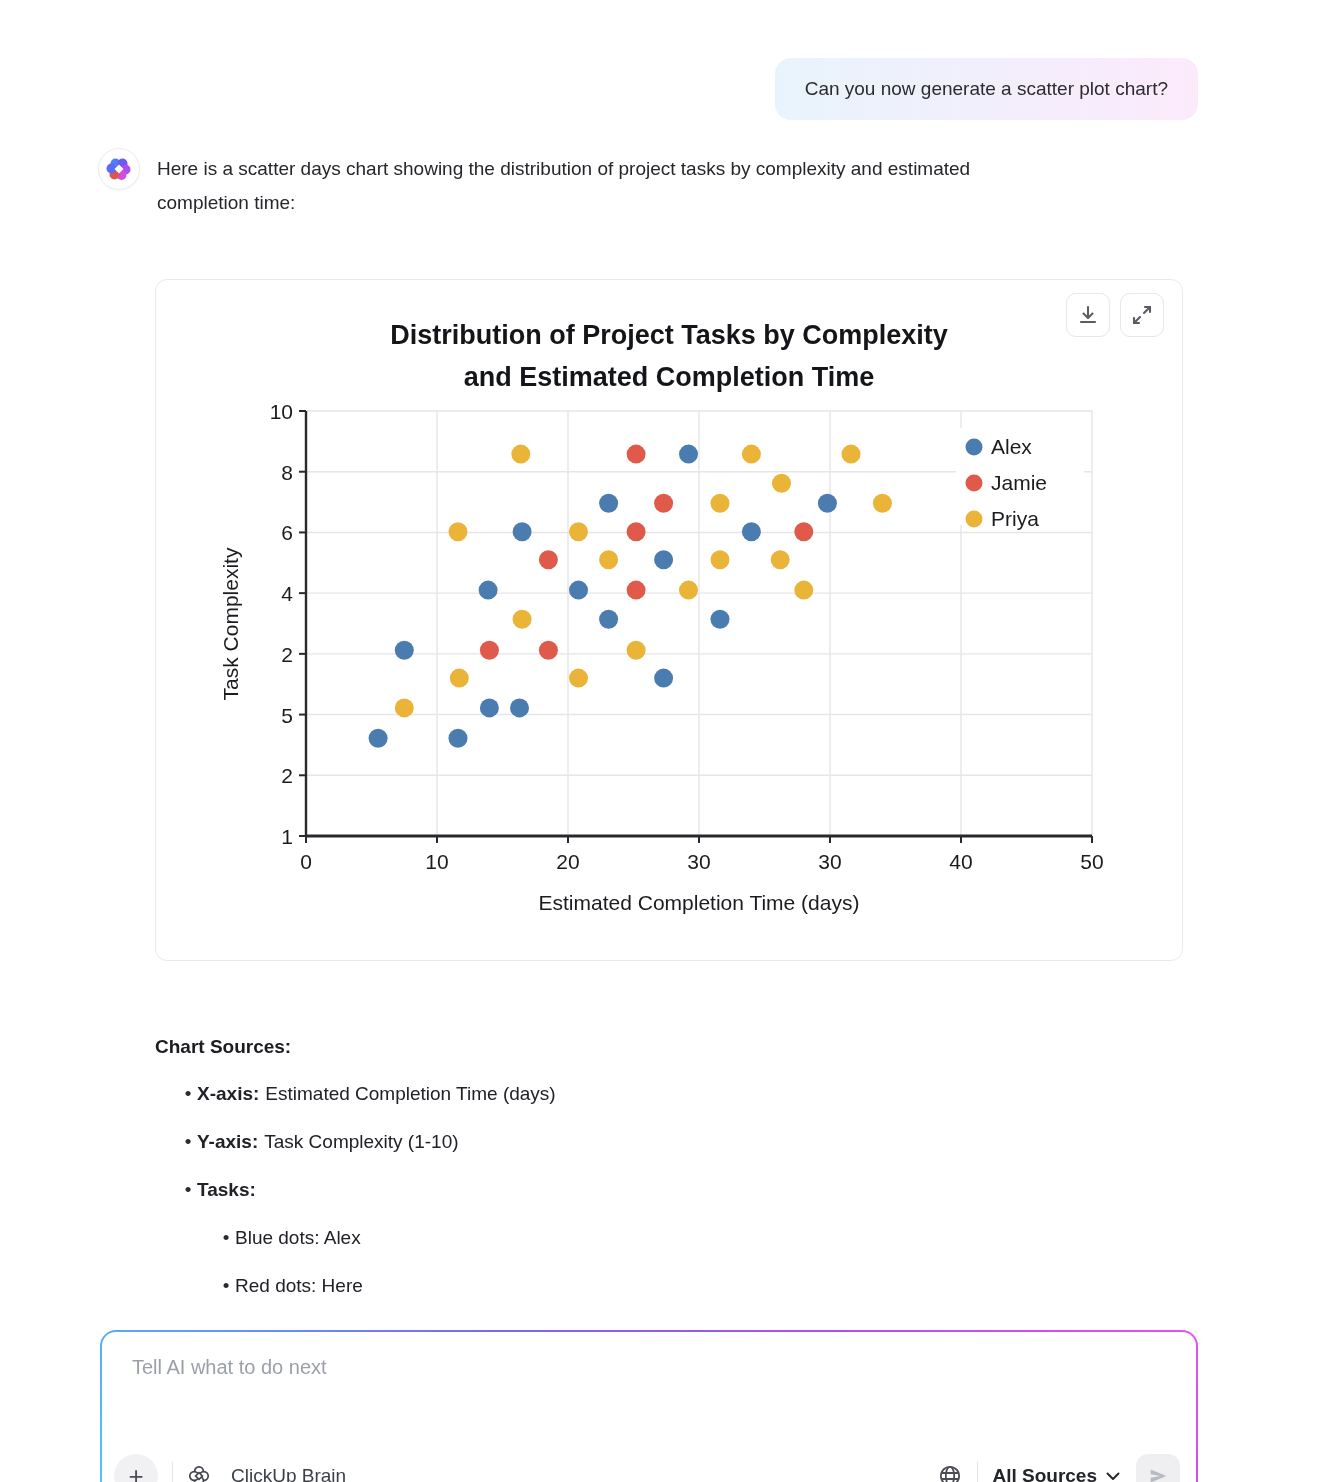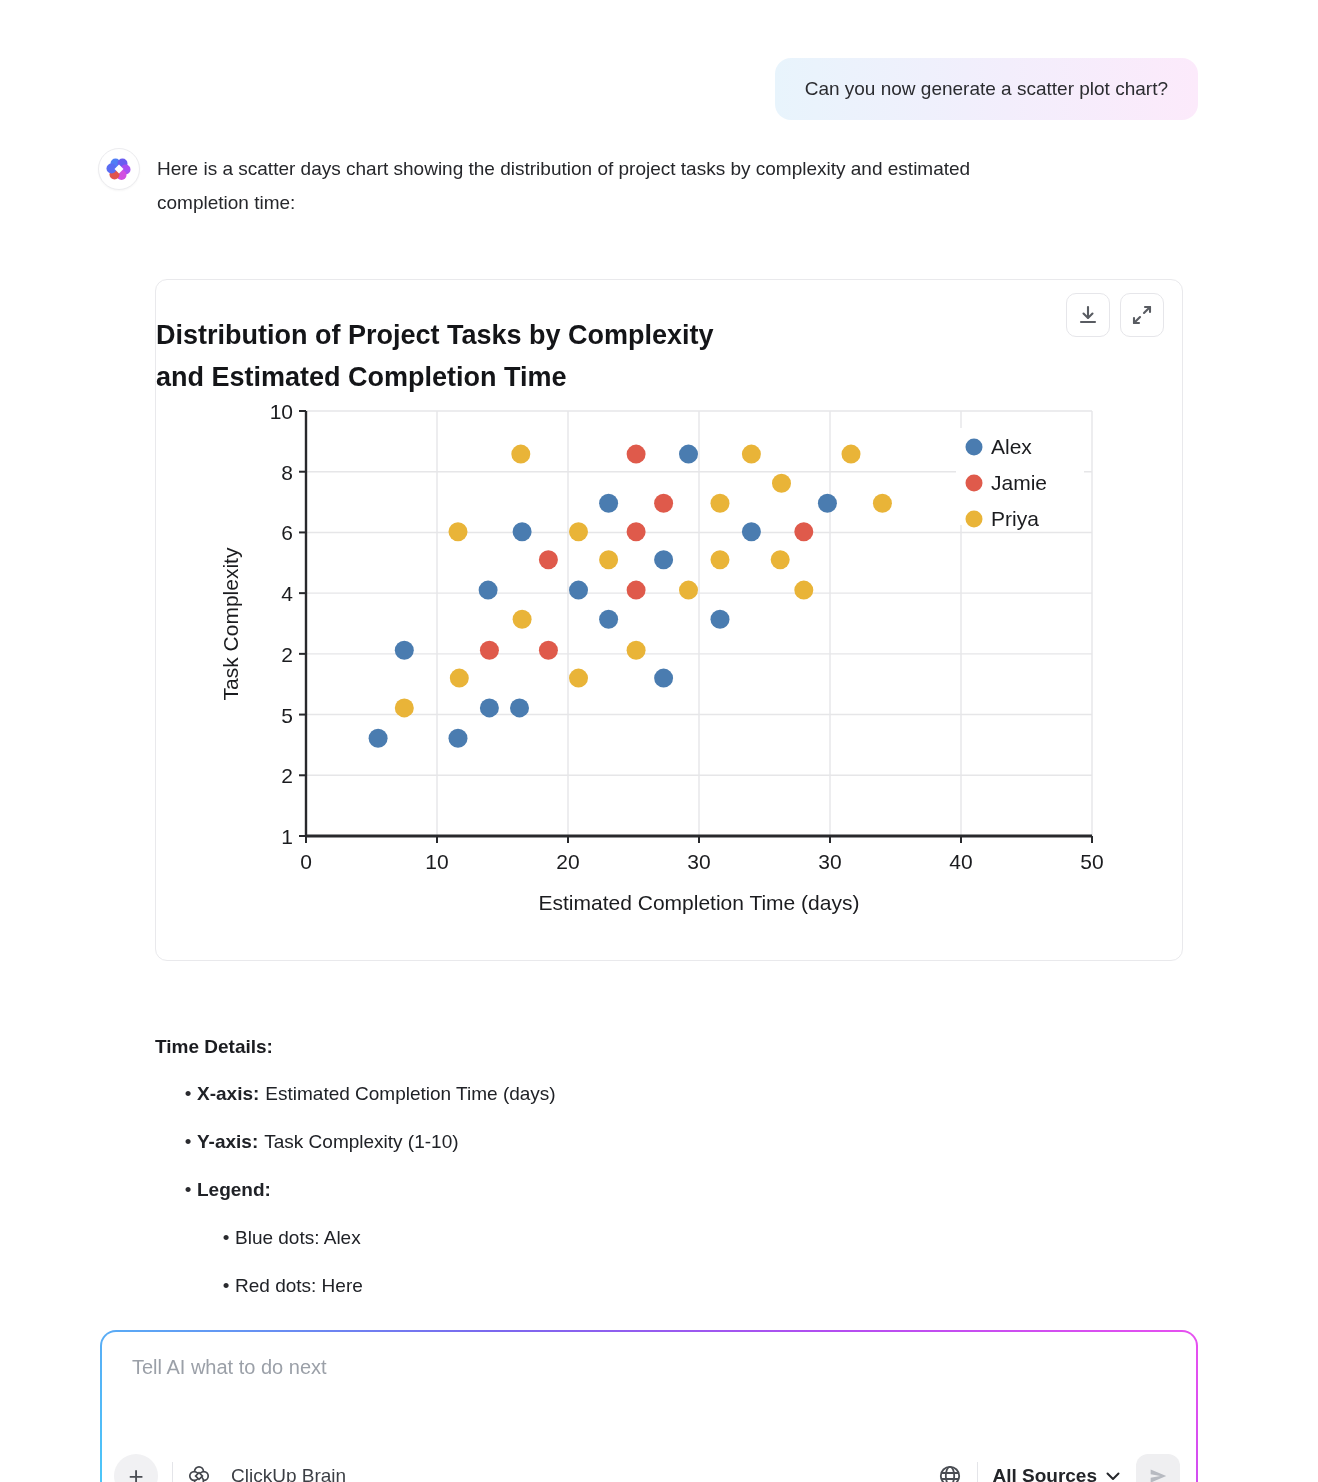--- a/index.html
+++ b/index.html
@@ -31,21 +31,21 @@
     background:#fff; border:1px solid #e9e9ec; border-radius:12px;
   }
   .card-btn {
     position:absolute; top:13px; width:44px; height:44px; border-radius:10px;
     background:#fff; border:1px solid #e6e6ea; display:flex; align-items:center; justify-content:center;
     cursor:pointer; z-index:3;
   }
   .card-btn.download { right:72px; }
   .card-btn.expand { right:18px; }
   .chart-title {
-    position:absolute; top:34px; left:0; width:100%; text-align:left; z-index:2;
+    position:absolute; top:34px; left:0; width:100%; text-align:center; z-index:2;
     font-size:27px; font-weight:700; line-height:42px; color:#141518;
   }
   #plot { position:absolute; left:0; top:0; z-index:1; }
   #plot text { font-family:"Liberation Sans", sans-serif; fill:#1b1c1f; }
 
   
   .details { position:absolute; left:155px; top:1036px; width:920px; font-size:19px; color:#202227; }
   .details h3 { font-size:19px; margin-bottom:24px; color:#1b1c20; }
   .d-item { display:flex; margin-bottom:24px; line-height:24px; }
   .d-item .bullet { width:18px; text-align:center; color:#2a2b2f; flex:0 0 auto; }
@@ -237,32 +237,32 @@
             <circle cx="818" cy="239" r="8.5" fill="#e9b438"></circle>
             <text x="835" y="246" font-size="21">Priya</text>
           </g>
         </g>
       <text x="82" y="344" transform="rotate(-90 82 344)" text-anchor="middle" font-size="21">Task Complexity</text>
       <text x="543" y="630" text-anchor="middle" font-size="21">Estimated Completion Time (days)</text>
     </svg>
   </div>
 
   <div class="details">
-    <h3>Time Details:</h3>
+    <h3>Chart Sources:</h3>
     <div class="d-item lvl1">
       <span class="bullet">•</span>
       <span><b>X-axis:</b><span>Estimated Completion Time (days)</span></span>
     </div>
     <div class="d-item lvl1">
       <span class="bullet">•</span>
       <span><b>Y-axis:</b><span>Task Complexity (1-10)</span></span>
     </div>
     <div class="d-item lvl1">
       <span class="bullet">•</span>
-      <span><b>Legend:</b></span>
+      <span><b>Tasks:</b></span>
     </div>
     <div class="d-item lvl2">
       <span class="bullet">•</span>
       <span>Blue dots: Alex</span>
     </div>
     <div class="d-item lvl2">
       <span class="bullet">•</span>
       <span>Red dots: Here</span>
     </div>
   </div>

